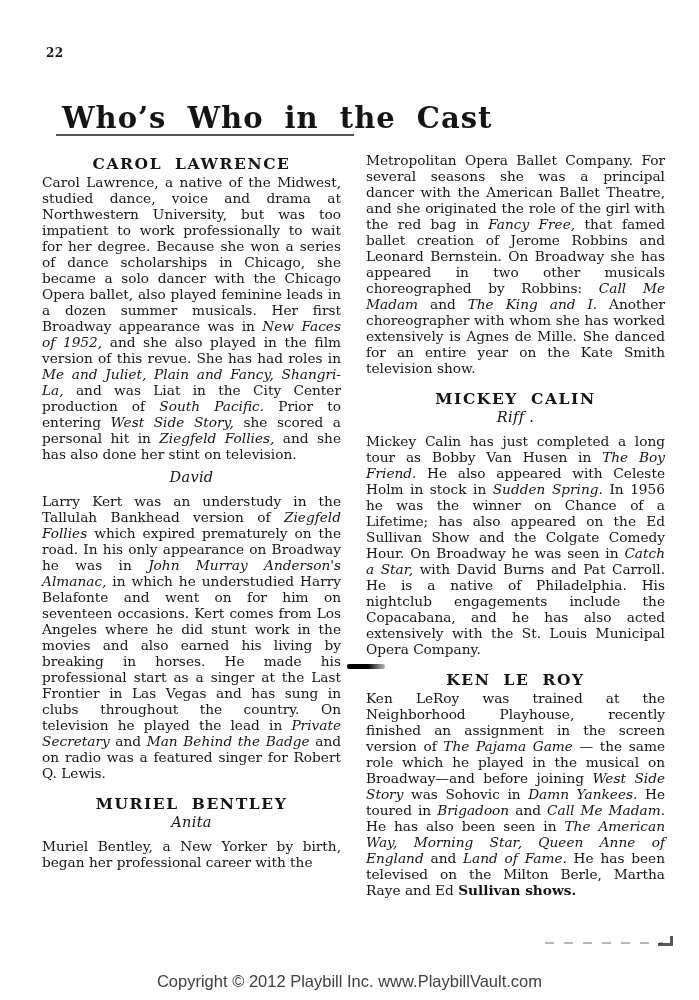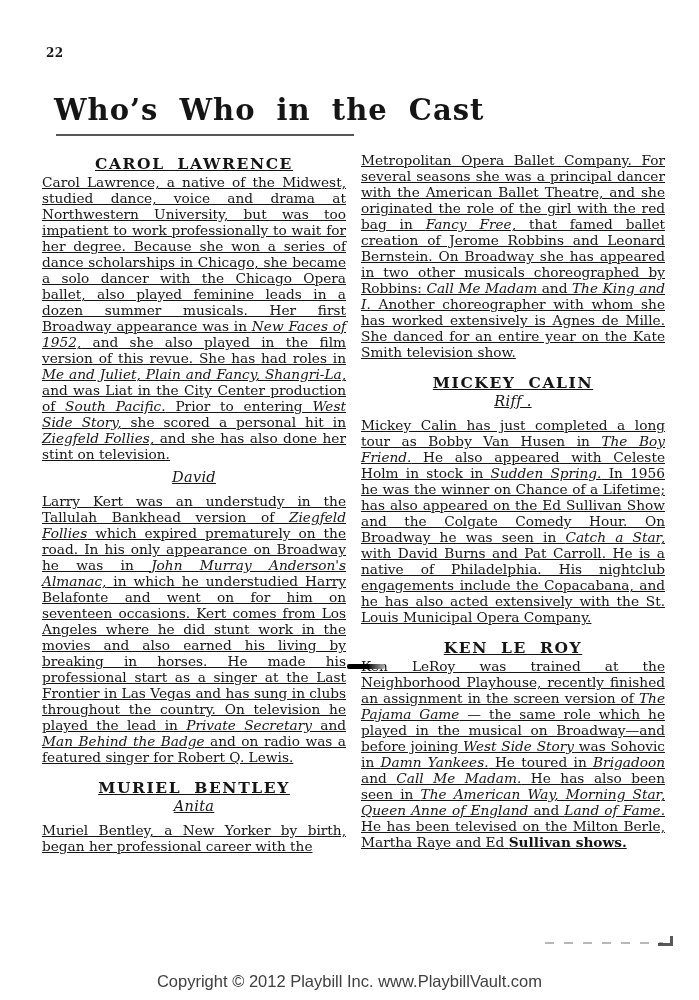--- a/index.html
+++ b/index.html
@@ -10,32 +10,32 @@
     background:#ffffff;
     overflow:hidden;
     font-family:"DejaVu Serif", serif;
     color:#151515;
   }
   .page-number {
     position:absolute; top:46px; left:46px;
     font-size:12px; font-weight:bold; letter-spacing:.5px;
   }
   .title {
-    position:absolute; top:93px; left:54px; margin:0;
+    position:absolute; top:93px; left:54px; margin:8px;
     font-size:29px; font-weight:bold;
     letter-spacing:1px; word-spacing:10px;
     white-space:nowrap;
   }
   .title-rule {
     position:absolute; top:134px; left:56px;
     width:298px; height:2px; background:#262626; opacity:.78;
   }
   .columns {
     position:absolute; top:152px; left:42px; width:623px;
-    display:flex; gap:15px;text-decoration:underline;
+    display:flex; gap:25px;
   }
   .col { width:306px; }
   .section { margin:0; }
   h2.name {
     margin:13px 0 1px; text-align:center;
     font-size:15.5px; font-weight:bold;
     letter-spacing:1.6px; word-spacing:6px;
   }
   .section:first-child h2.name { margin-top:2px; }
   .role {

